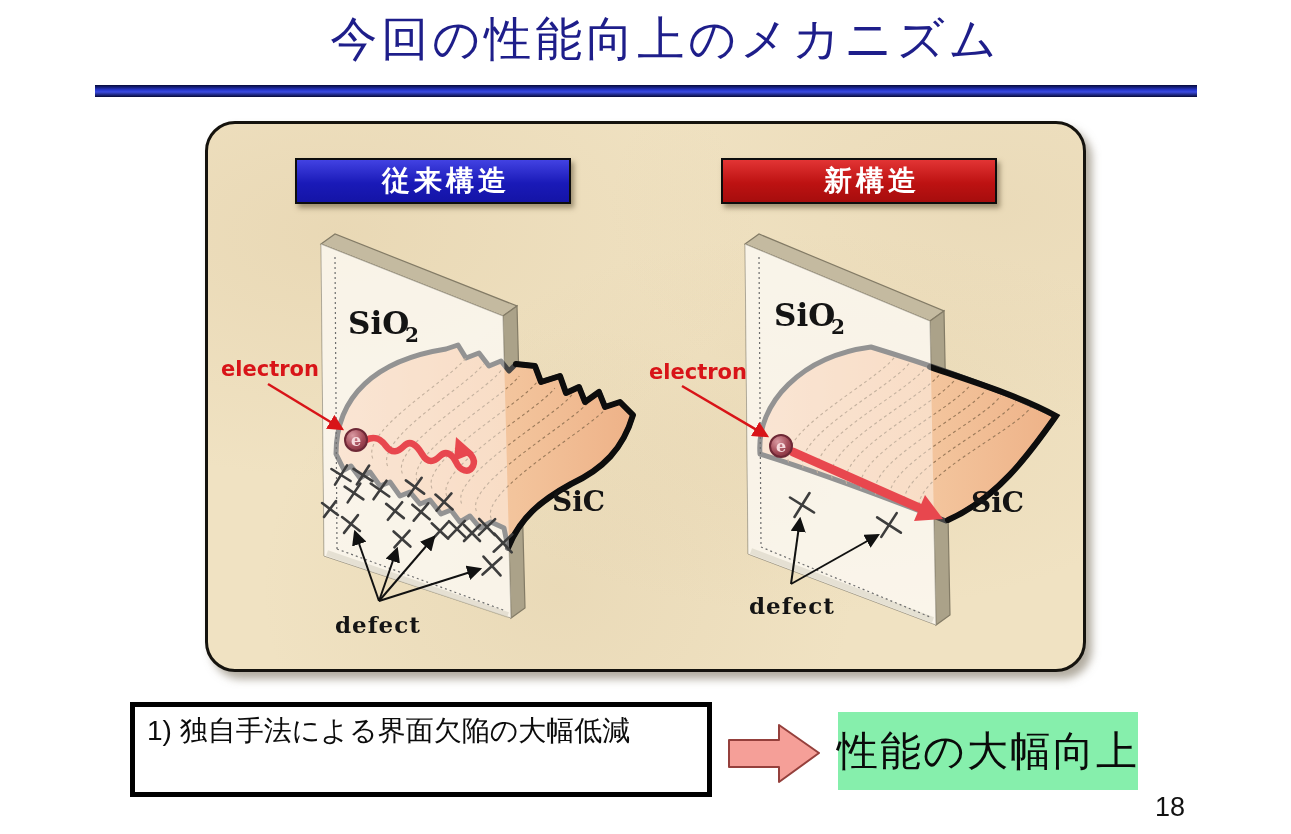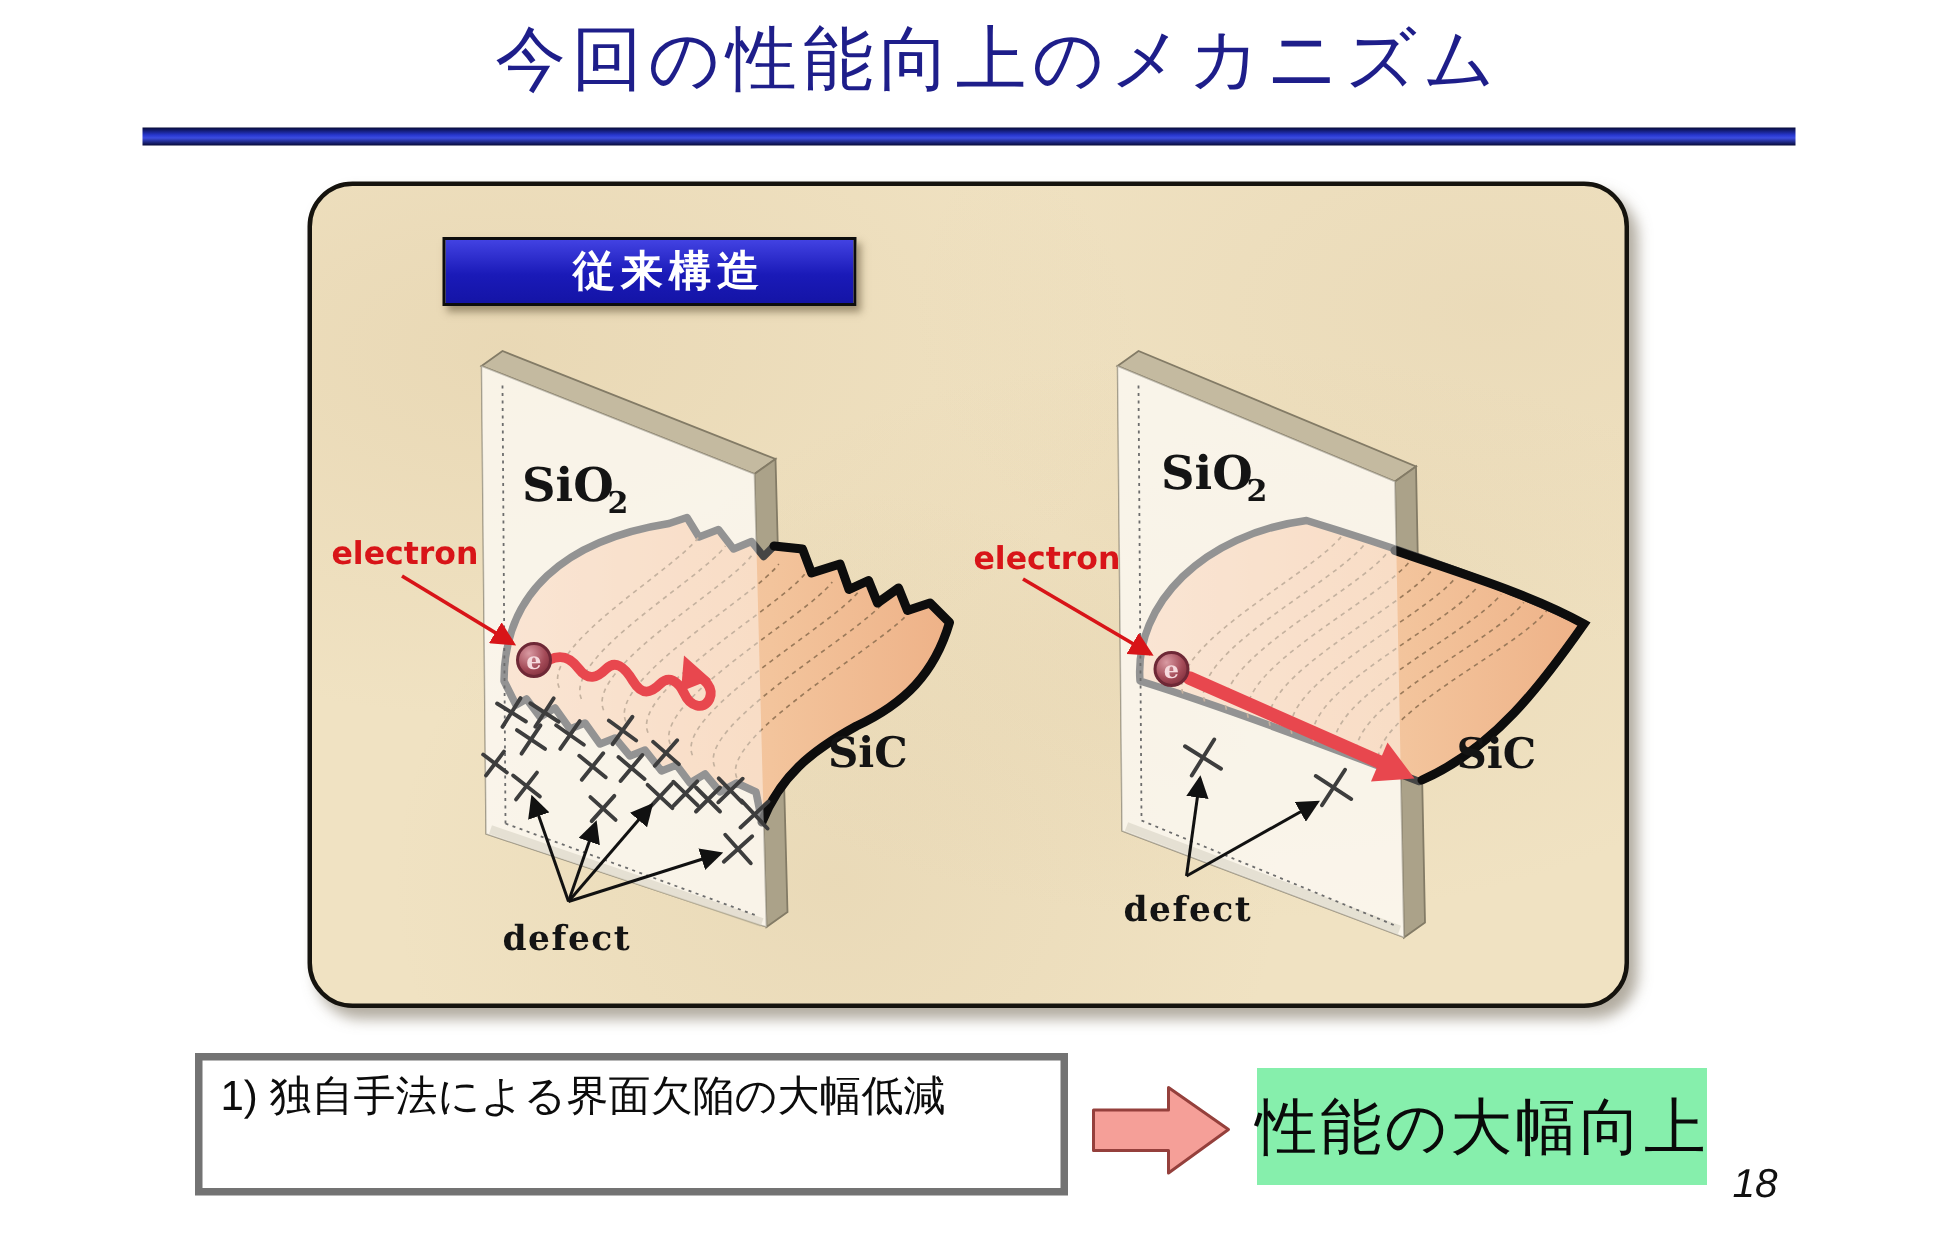--- a/index.html
+++ b/index.html
@@ -31,31 +31,31 @@
   .panel-art{position:absolute;left:0;top:0;}
 
   .lbl-serif{font-family:"DejaVu Serif","Liberation Serif",serif;font-weight:bold;fill:#141414;}
   .lbl-electron{font-family:"DejaVu Sans","Liberation Sans",sans-serif;font-weight:bold;
                 fill:#d81418;font-size:21px;}
   .lbl-defect{font-family:"DejaVu Serif","Liberation Serif",serif;font-weight:bold;
               font-size:23px;fill:#141414;letter-spacing:1px;}
   .e-sym{font-family:"DejaVu Serif",serif;font-weight:bold;font-size:16px;fill:#f6dadd;}
 
   .summary-box{position:absolute;left:130px;top:702px;width:582px;height:95px;
-               border:5px solid #737373;background:#ffffff;box-sizing:border-box;
+               border:5px solid #000000;background:#ffffff;box-sizing:border-box;
                padding:3px 0 0 12px;}
   .summary-line{font-size:28px;line-height:41px;color:#0c0c0c;white-space:nowrap;}
 
   .flow-arrow{position:absolute;left:728px;top:722px;}
 
   .result-box{position:absolute;left:838px;top:712px;width:300px;height:78px;
               background:#86efac;display:flex;align-items:center;justify-content:center;
               font-size:41px;color:#0a0a0a;letter-spacing:2px;white-space:nowrap;}
 
-  .page-num{position:absolute;left:1155px;top:774px;font-size:27px;color:#111111;font-style:italic;}
+  .page-num{position:absolute;left:1155px;top:792px;font-size:27px;color:#111111;}
 </style>
 </head>
 <body>
 
 <div class="slide">
 
   <div class="title">今回の性能向上のメカニズム</div>
   <div class="title-bar"></div>
 
   <div class="panel">
@@ -203,20 +203,21 @@
         <text x="573" y="328" text-anchor="middle" class="e-sym">e</text>
 
         <text x="441" y="255" class="lbl-electron">electron</text>
         <line x1="474" y1="262" x2="559" y2="312" stroke="#d81418" stroke-width="2.5" marker-end="url(#ahr)"></line>
 
         <text x="763" y="388" class="lbl-serif" font-size="28">SiC</text>
       </g>
     </svg>
 
     <div class="hdr hdr-left">従来構造</div>
+    <div class="hdr hdr-right">新構造</div>
   </div>
 
   <div class="summary-box">
     <div class="summary-line">1) 独自手法による界面欠陥の大幅低減</div>
   </div>
 
   <svg class="flow-arrow" width="95" height="64" viewBox="0 0 95 64">
     <polygon points="1,18 51,18 51,3 91,31 51,60 51,45 1,45" fill="#f59f98" stroke="#95403c" stroke-width="2" stroke-linejoin="round"></polygon>
   </svg>
 

